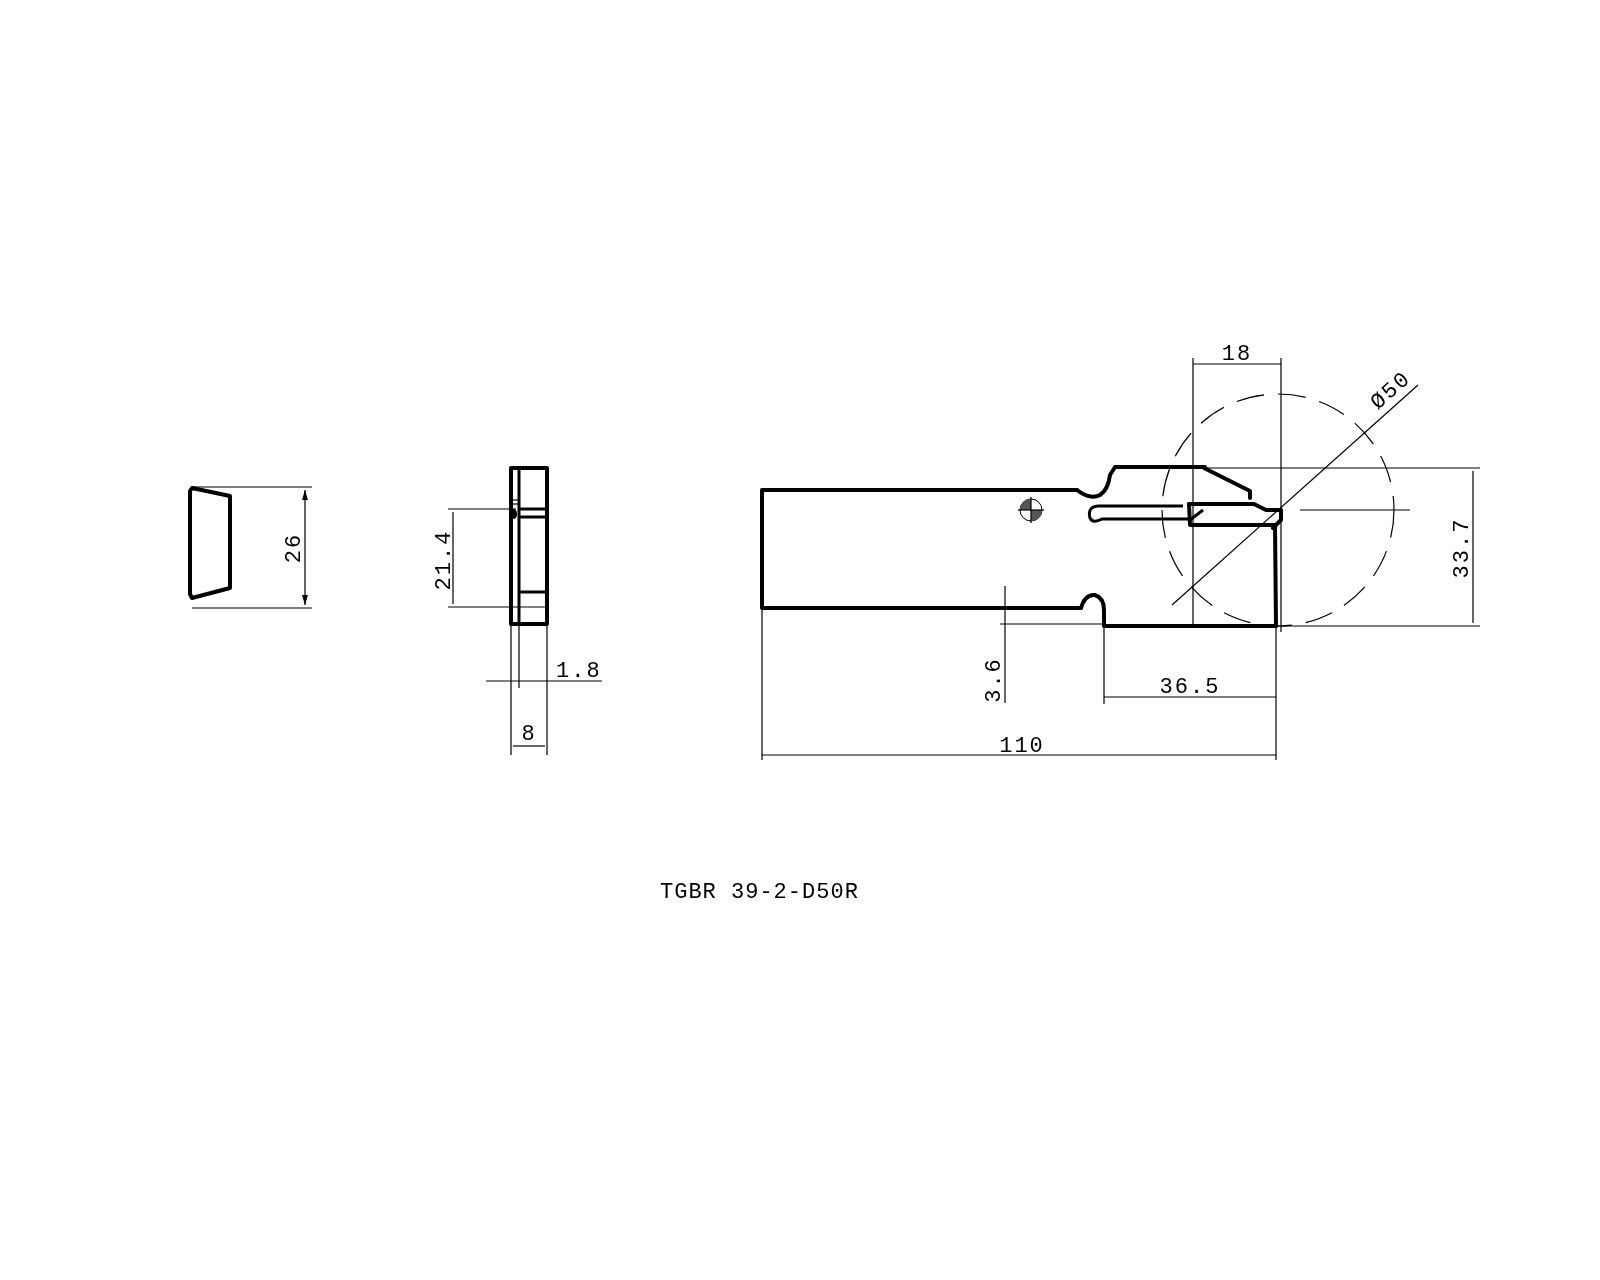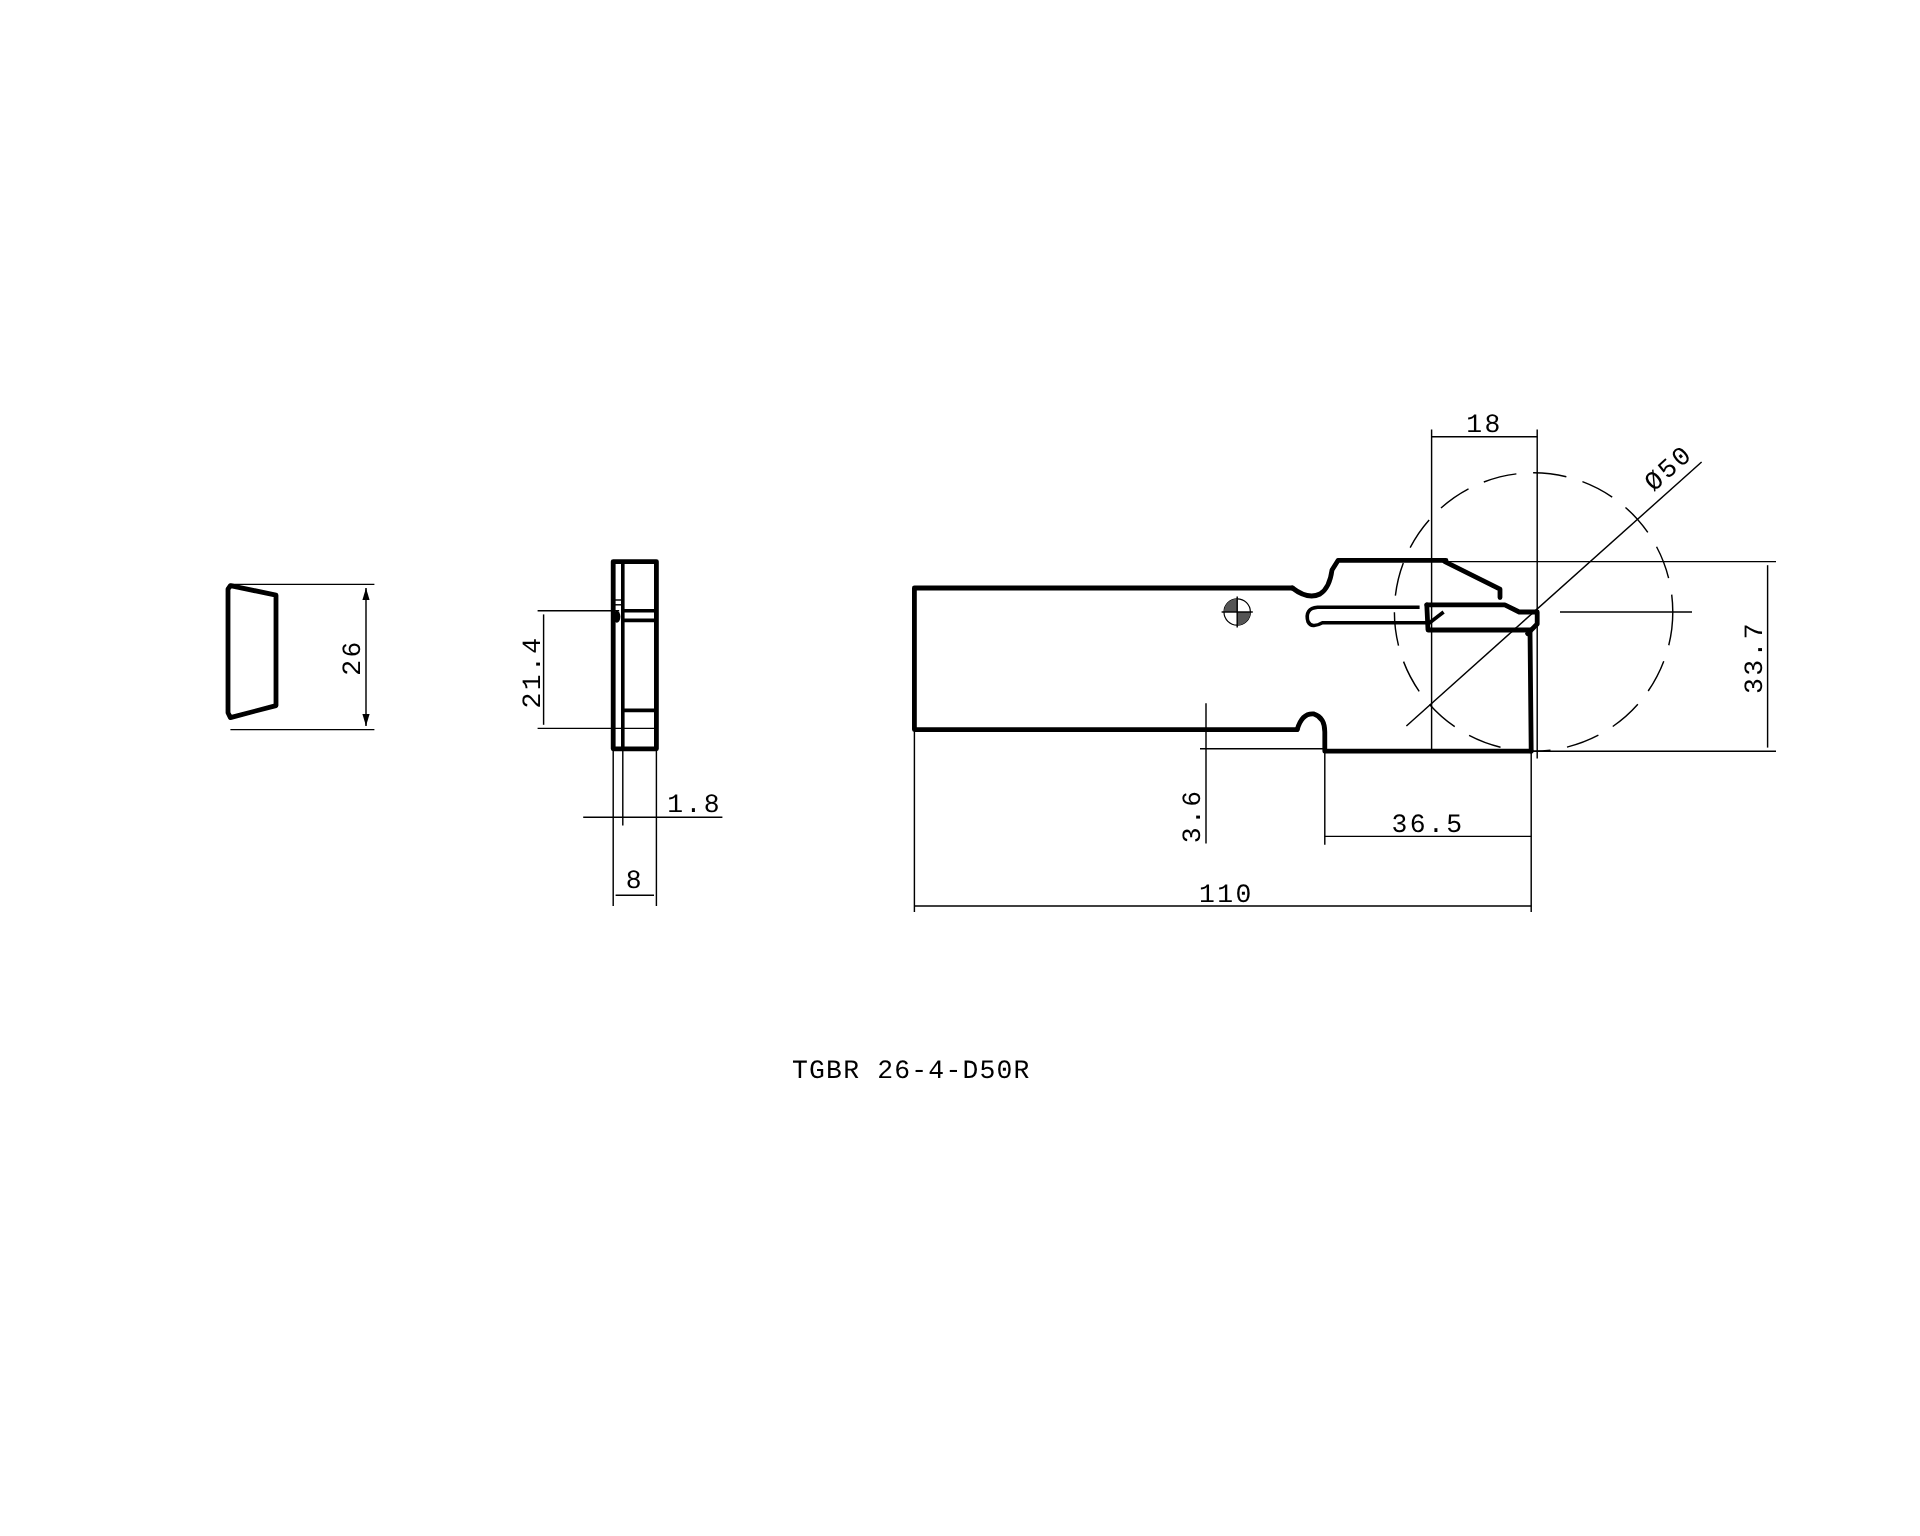--- a/index.html
+++ b/index.html
@@ -116,13 +116,13 @@
     </text>
 
     <line class="thin" x1="762" y1="608" x2="762" y2="760"></line>
     <line class="thin" x1="762" y1="755" x2="1276" y2="755"></line>
     <text class="dimtxt" x="1022" y="752" text-anchor="middle">
       <tspan>110</tspan>
     </text>
   </g>
 </svg>
 
-<div class="title">TGBR 26-4-D50R</div>
+<div class="title">TGBR 39-2-D50R</div>
 
 </body></html>

